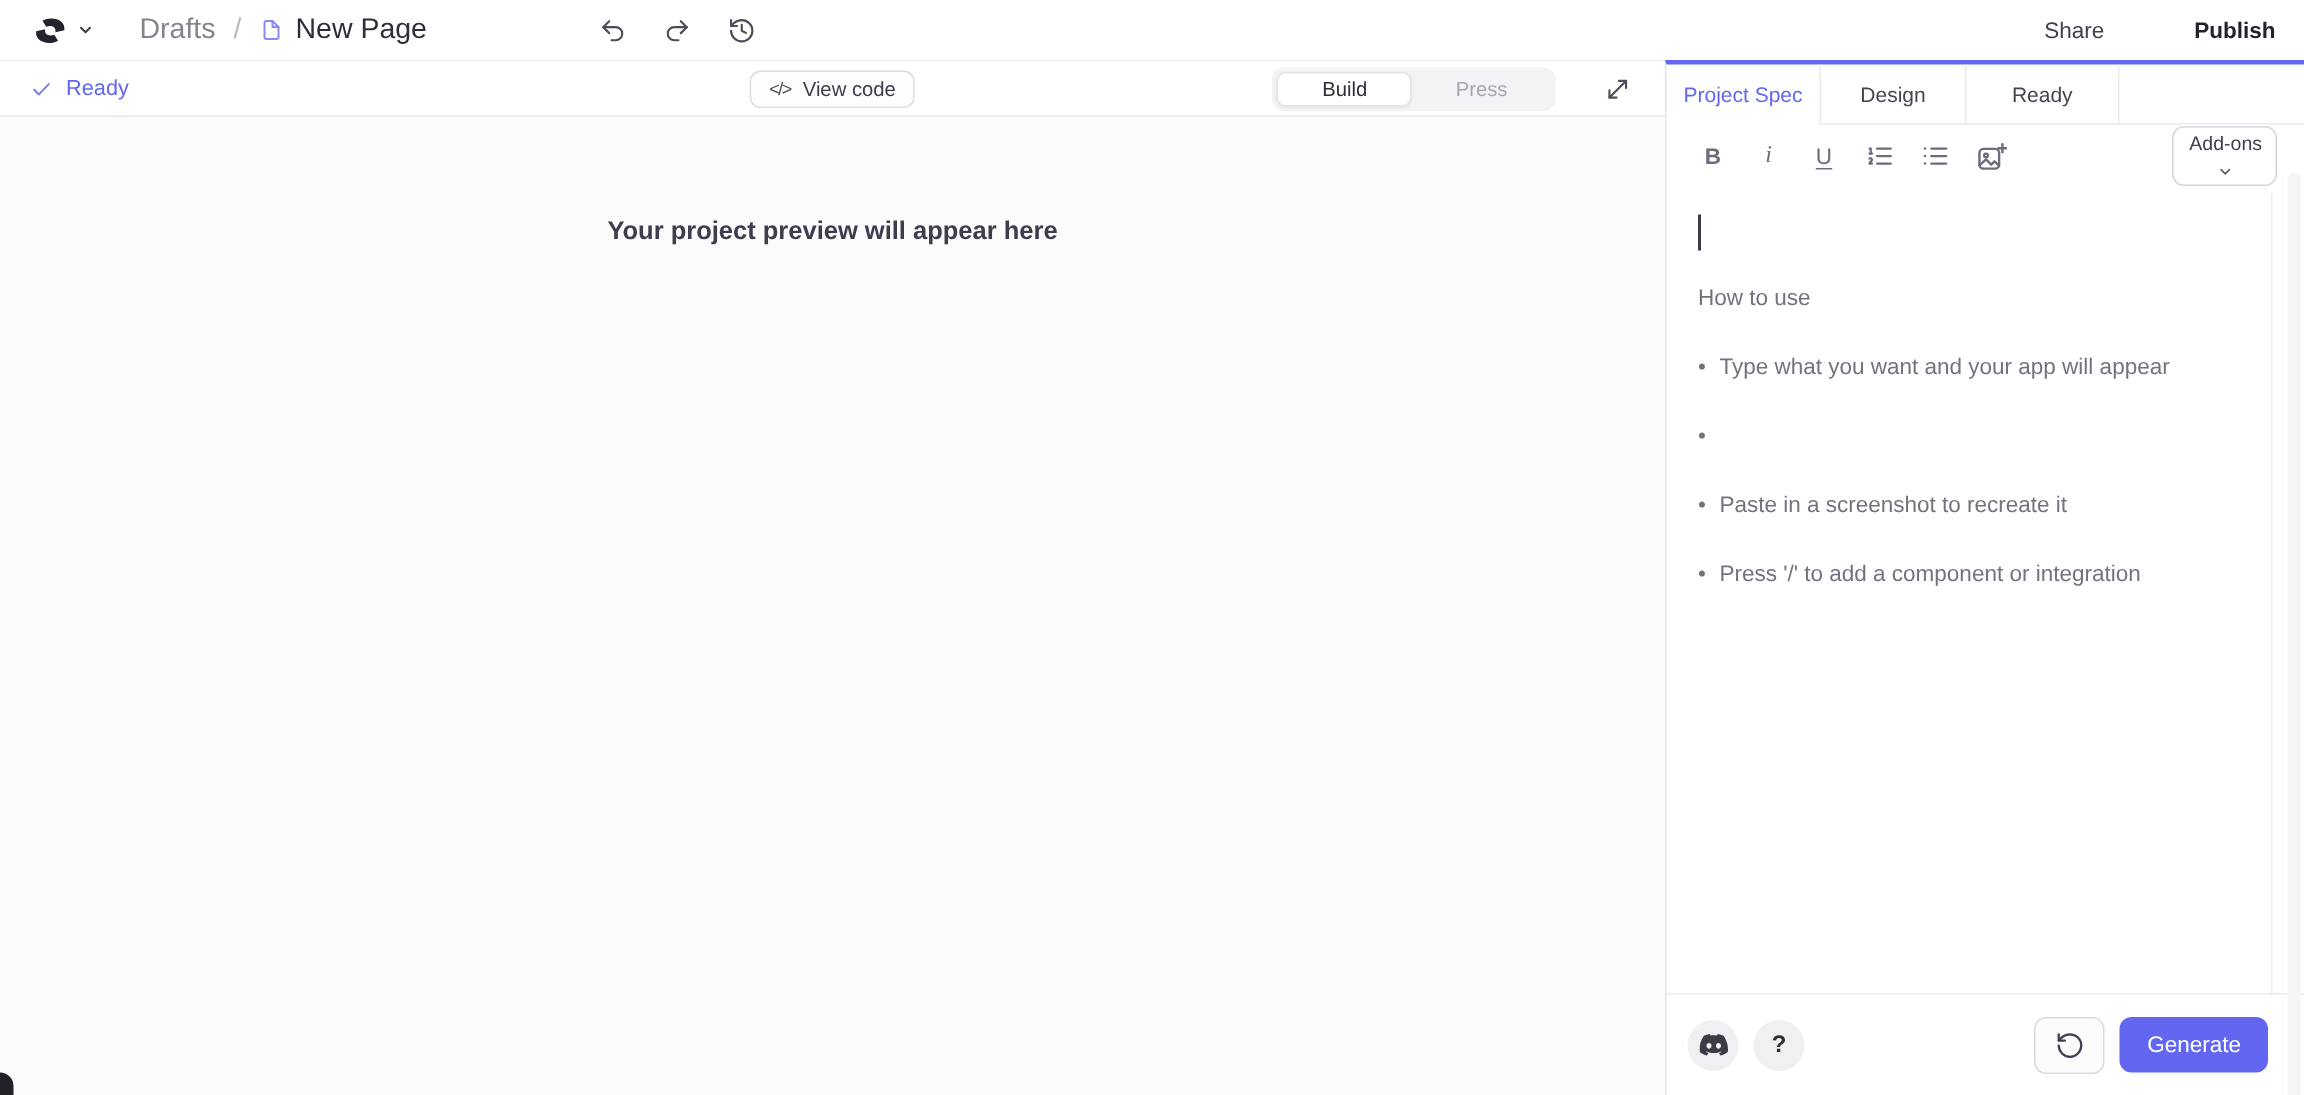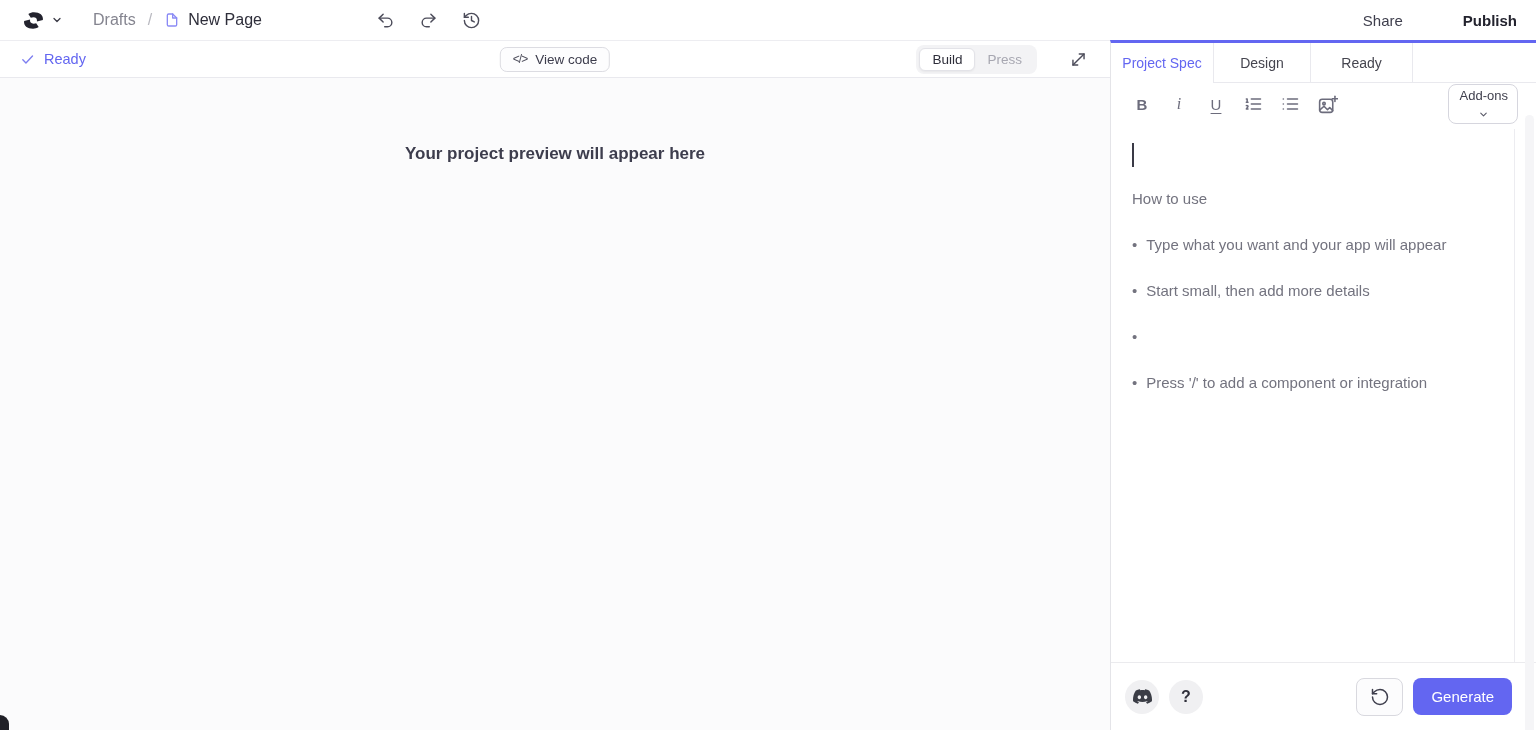--- a/index.html
+++ b/index.html
@@ -4,41 +4,41 @@
 <style>
   :root { --accent:#6366f1; --border:#e9e9ee; --dark:#2e2e3a; --icon:#4c4c5a; --gray:#73737f; }
   * { box-sizing:border-box; margin:0; padding:0; }
   body { font-family:"Liberation Sans", sans-serif; background:#fff; }
   .app { width:1536px; height:730px; display:flex; flex-direction:column; overflow:hidden; background:#fff; }
 
   
   .header { height:40px; flex:0 0 40px; display:flex; align-items:center; padding:0 19px 0 20px; background:#fff; }
   .logo-btn { display:flex; align-items:center; gap:4px; cursor:pointer; }
   .logo-btn svg.chev { stroke:#3a3a46; }
-  .crumbs { display:flex; align-items:center; margin-left:30px; gap:12px; font-size:16px; }
+  .crumbs { display:flex; align-items:center; margin-left:30px; gap:12px; font-size:19px; }
   .crumb-folder { color:#84848f; cursor:pointer; }
   .crumb-sep { color:#b9b9c0; }
   .crumb-page { display:flex; align-items:center; gap:8px; color:var(--dark); font-weight:500; cursor:pointer; }
   .hist { display:flex; align-items:center; gap:20px; margin-left:112px; }
   .icon-btn { background:none; border:none; cursor:pointer; color:var(--icon); display:flex; align-items:center; justify-content:center; padding:2px; }
   .header-right { margin-left:auto; display:flex; align-items:center; gap:26px; font-size:15px; }
   .share { color:#3f3f4d; cursor:pointer; }
   .publish { color:#23232e; font-weight:700; cursor:pointer;padding-left:34px; }
 
   
   .main { flex:1; display:flex; min-height:0; }
   .left { flex:1; display:flex; flex-direction:column; border-top:1px solid #ededf1; min-width:0; position:relative; }
   .ltoolbar { height:37px; flex:0 0 37px; background:#fff; border-bottom:1px solid var(--border); display:flex; align-items:center; padding:0 20px; position:relative; }
   .status { display:flex; align-items:center; gap:9px; color:var(--accent); font-size:14.5px; }
   .status svg { color:#7d7ef0; }
   .viewcode { position:absolute; left:50%; transform:translateX(-50%); display:flex; align-items:center; gap:8px; background:#fdfdfe; border:1px solid #dcdce2; border-radius:7px; padding:4px 12px; font-size:13.5px; color:#3c3c4c; cursor:pointer; font-family:inherit; }
   .viewcode .code-glyph { font-size:12px; color:#4c4c5a; letter-spacing:-1px; }
   .ltoolbar-right { margin-left:auto; display:flex; align-items:center; gap:30px; }
   .seg { display:flex; background:#f3f3f5; border-radius:8px; padding:3px; }
-  .seg .chip { border:none; background:none; font-family:inherit; font-size:13.5px; padding:3px 12px; border-radius:6px; cursor:pointer; }
+  .seg .chip { border:none; background:none; font-family:inherit; font-size:13.5px; padding:3px 29px; border-radius:6px; cursor:pointer; }
   .seg .chip.active { background:#fff; color:#2e2e3a; border:1px solid #e3e3e8; box-shadow:0 1px 2px rgba(0,0,0,.05); }
   .seg .chip.inactive { color:#a7a7b1; }
   .preview { flex:1; background:#fbfbfc; text-align:center; padding-top:66px; }
   .preview-msg { font-size:17px; font-weight:700; color:#3d3d4d; }
   .corner-artifact { position:absolute; left:0; bottom:0; width:9px; height:15px; background:#202027; border-top-right-radius:9px; }
 
   
   .right { width:426px; flex:0 0 426px; border-left:1px solid #e4e4e8; border-top:3px solid var(--accent); display:flex; flex-direction:column; background:#fff; position:relative; }
   .tabs { height:40px; flex:0 0 40px; display:flex; font-size:14px; }
   .tab { display:flex; align-items:center; justify-content:center; cursor:pointer; border-right:1px solid var(--border); border-bottom:1px solid var(--border); color:#45454f; }
@@ -225,24 +225,24 @@
 
       <div class="editor">
         <div class="cursor-bar"></div>
         <p>How to use</p>
         <p class="bullet-line">
           <span>•</span>
           <span>Type what you want and your app will appear</span>
         </p>
         <p class="bullet-line">
           <span>•</span>
-          <span>Start small, then add more details</span>
-        </p>
-        <p class="bullet-line">
-          <span>•</span>
+        </p>
+        <p class="bullet-line">
+          <span>•</span>
+          <span>Paste in a screenshot to recreate it</span>
         </p>
         <p class="bullet-line">
           <span>•</span>
           <span>Press '/' to add a component or integration</span>
         </p>
       </div>
 
       <div class="rfooter">
         <button class="circle-btn">
           <span style="display:flex">

